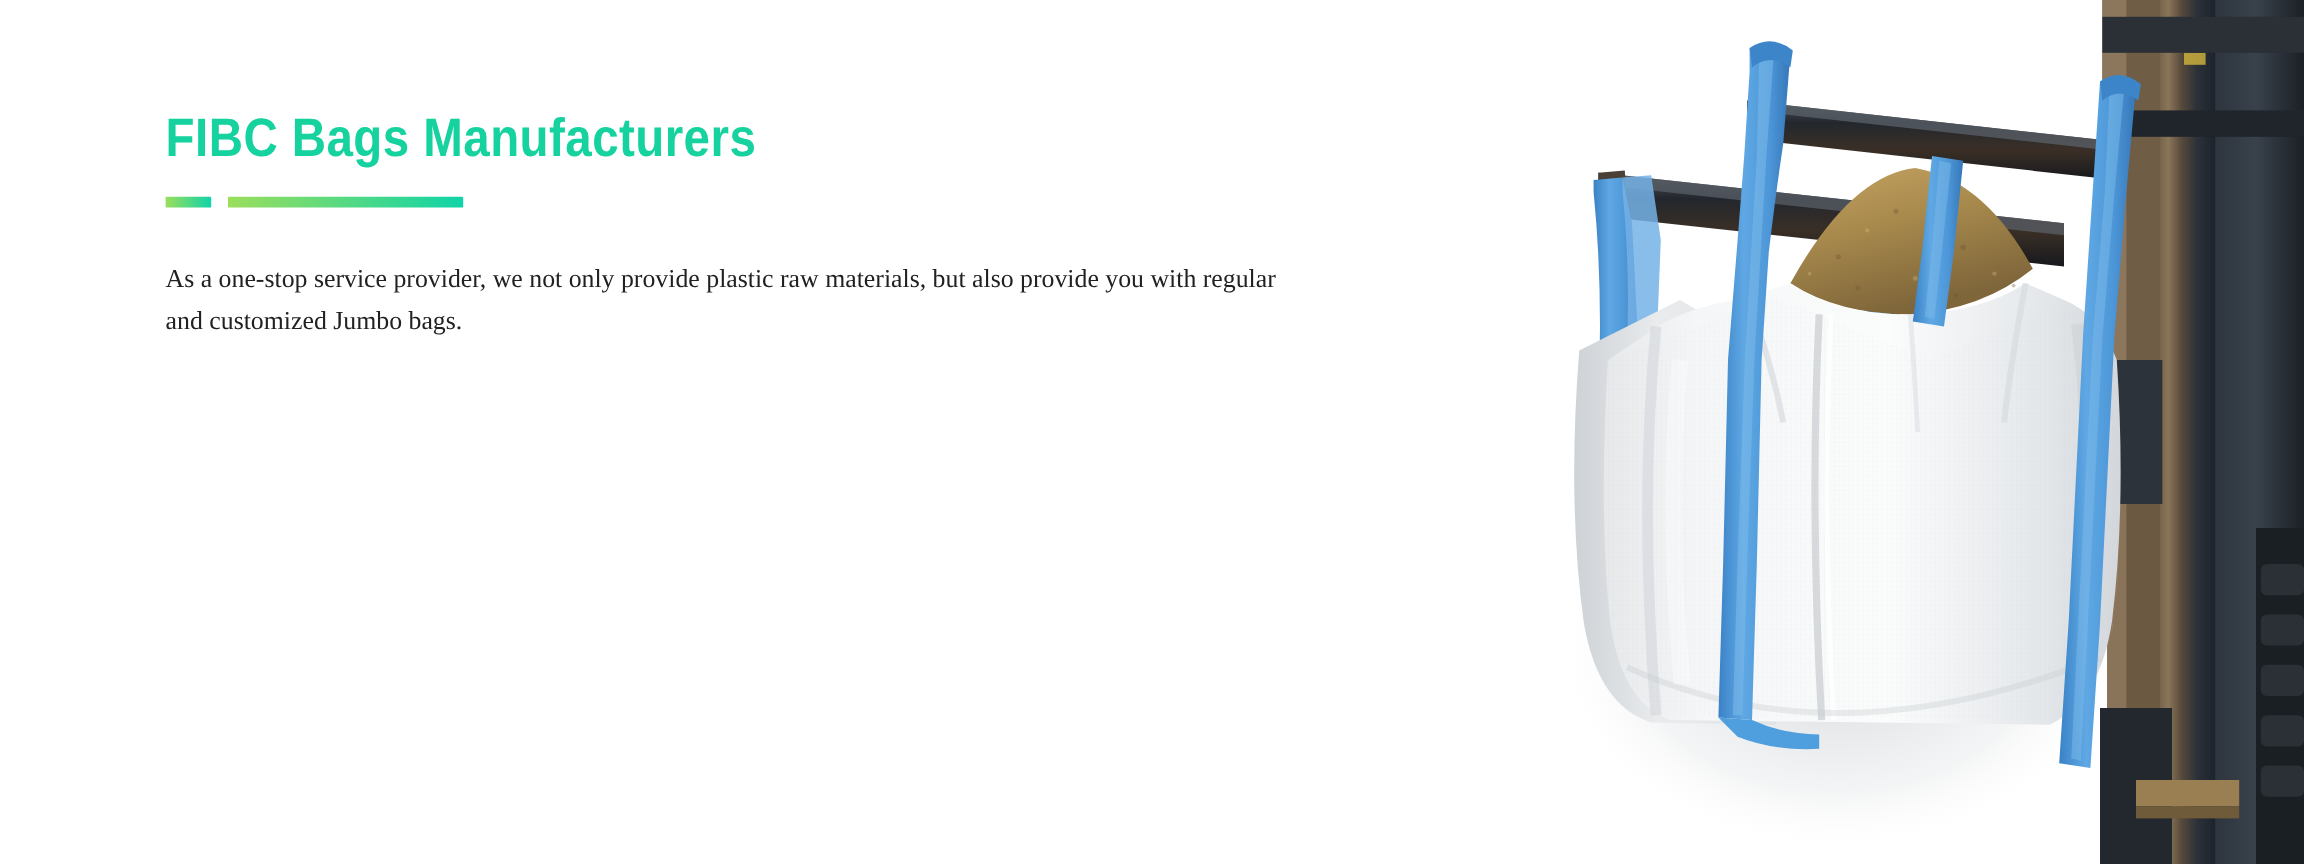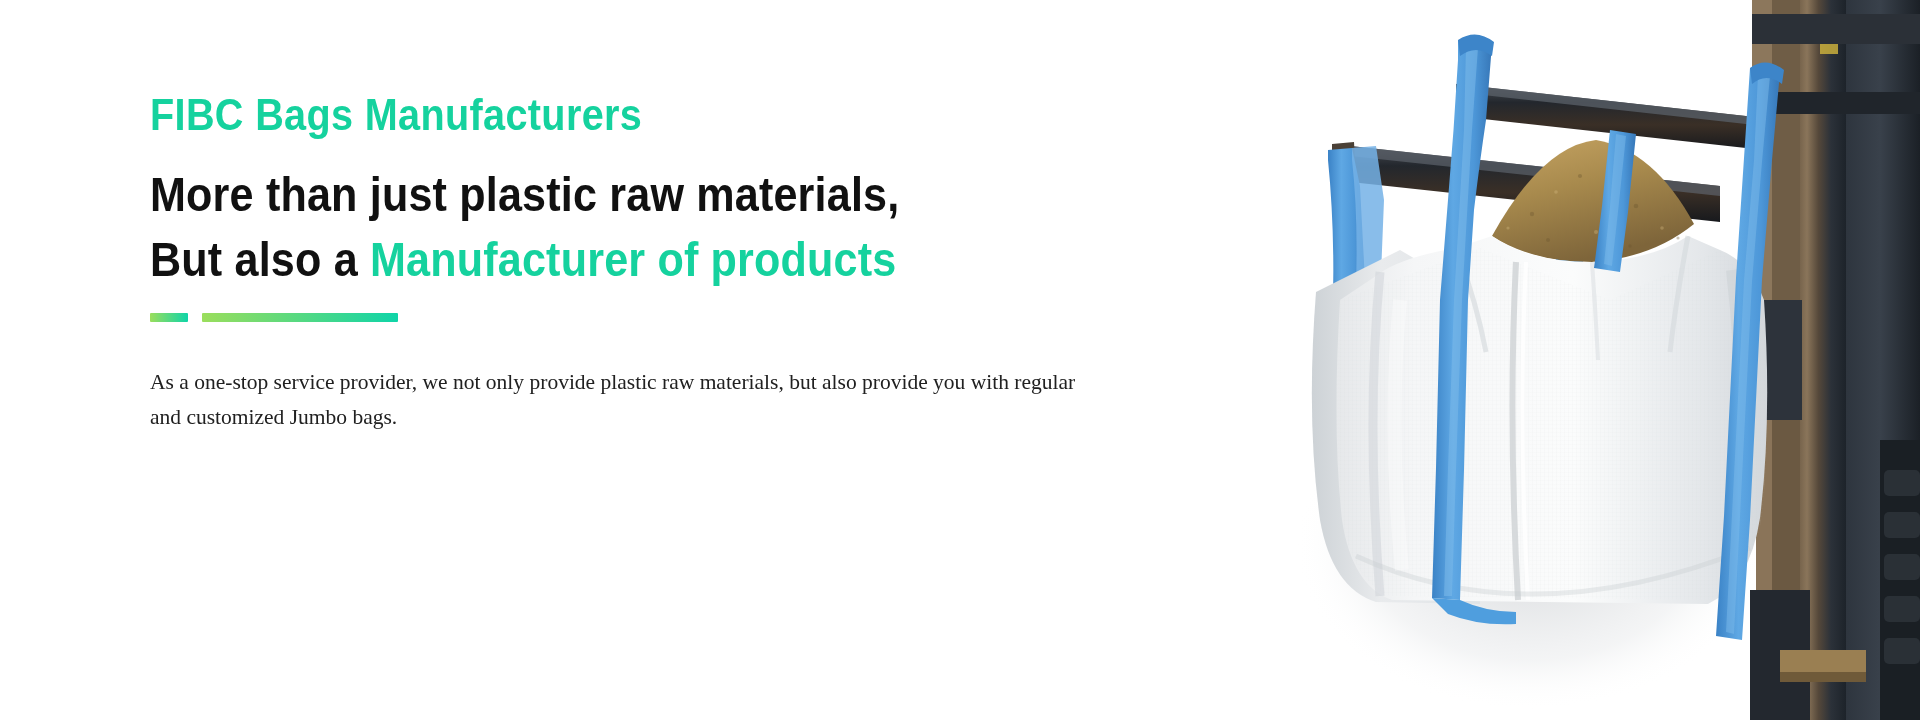--- a/index.html
+++ b/index.html
@@ -16,21 +16,21 @@
     position: relative;
     width: 1920px;
     height: 720px;
     background: #ffffff;
     overflow: hidden;
   }
 
   
   .text-block {
     position: absolute;
-    left: 150px;
+    left: 138px;
     top: 92px;
     width: 1010px;
   }
 
   .eyebrow {
     font-family: "Liberation Sans Narrow", "Liberation Sans", sans-serif;
     font-size: 45px;
     font-weight: 700;
     letter-spacing: 0.4px;
     line-height: 1.0;
@@ -100,24 +100,20 @@
 </style>
 </head>
 <body>
 
 <div class="banner">
 
   <div class="text-block">
 
     <div class="eyebrow" style="color:#15D29E;">FIBC Bags Manufacturers</div>
 
-    <div class="headline">
-      <div class="headline-line">More than just plastic raw materials,</div>
-      <div class="headline-line"><span>But also a </span><span class="hl-accent" style="color:#15D29E;">Manufacturer of products</span></div>
-    </div>
 
     <div class="divider">
       <span class="divider-bar short" style="background:linear-gradient(90deg,#9BDE5C 0%,#0FD4A8 100%);"></span>
       <span class="divider-bar long" style="background:linear-gradient(90deg,#9BDE5C 0%,#0FD4A8 100%);"></span>
     </div>
 
     <p class="body-copy">As a one-stop service provider, we not only provide plastic raw materials, but also provide you with regular and customized Jumbo bags.</p>
   </div>
 
   <div class="photo">

